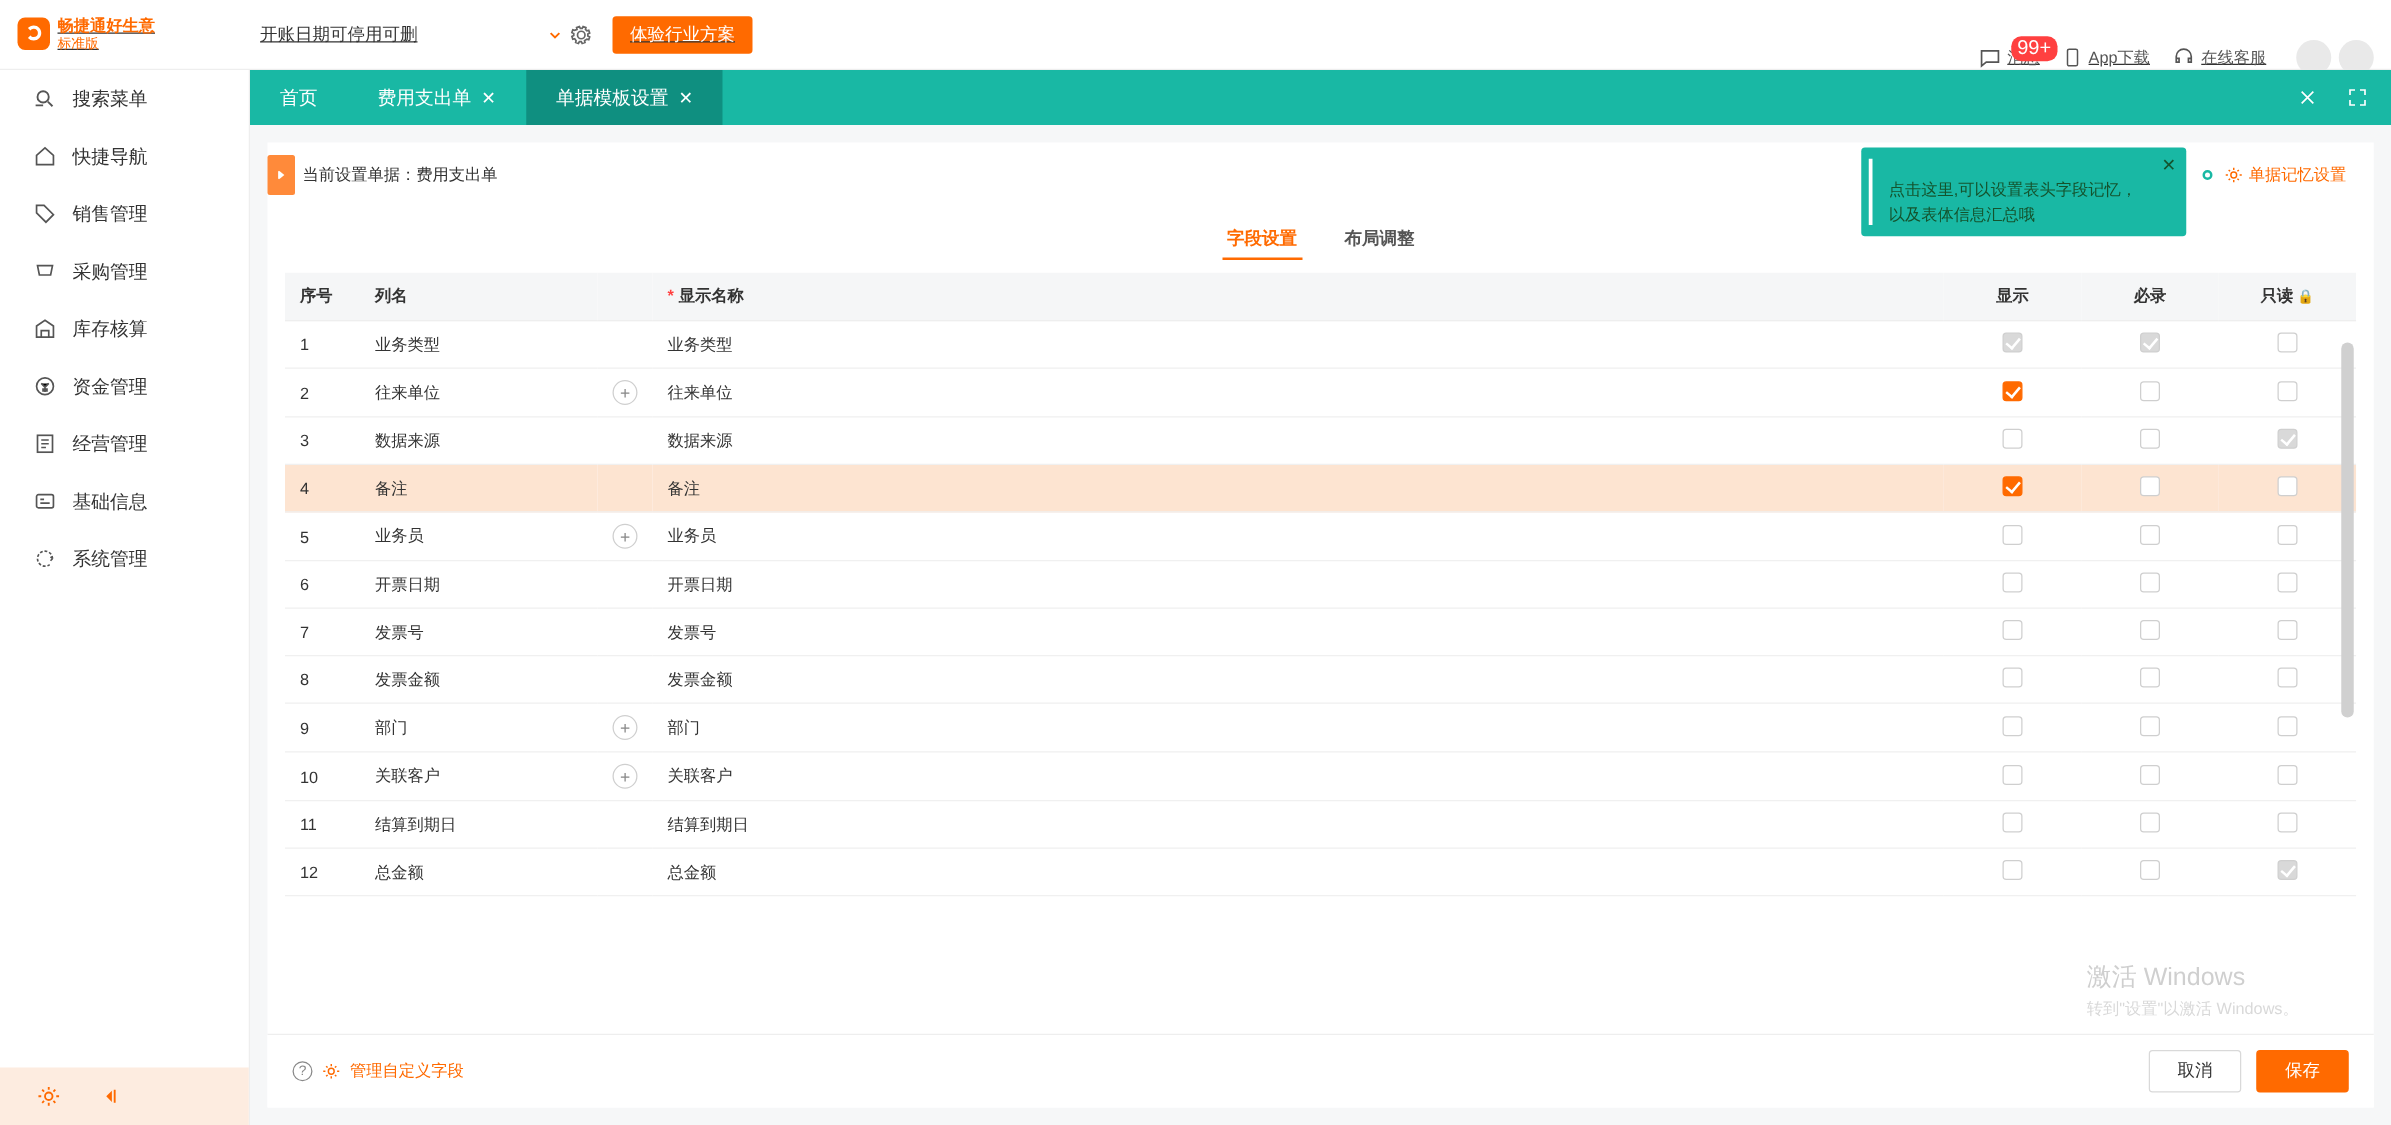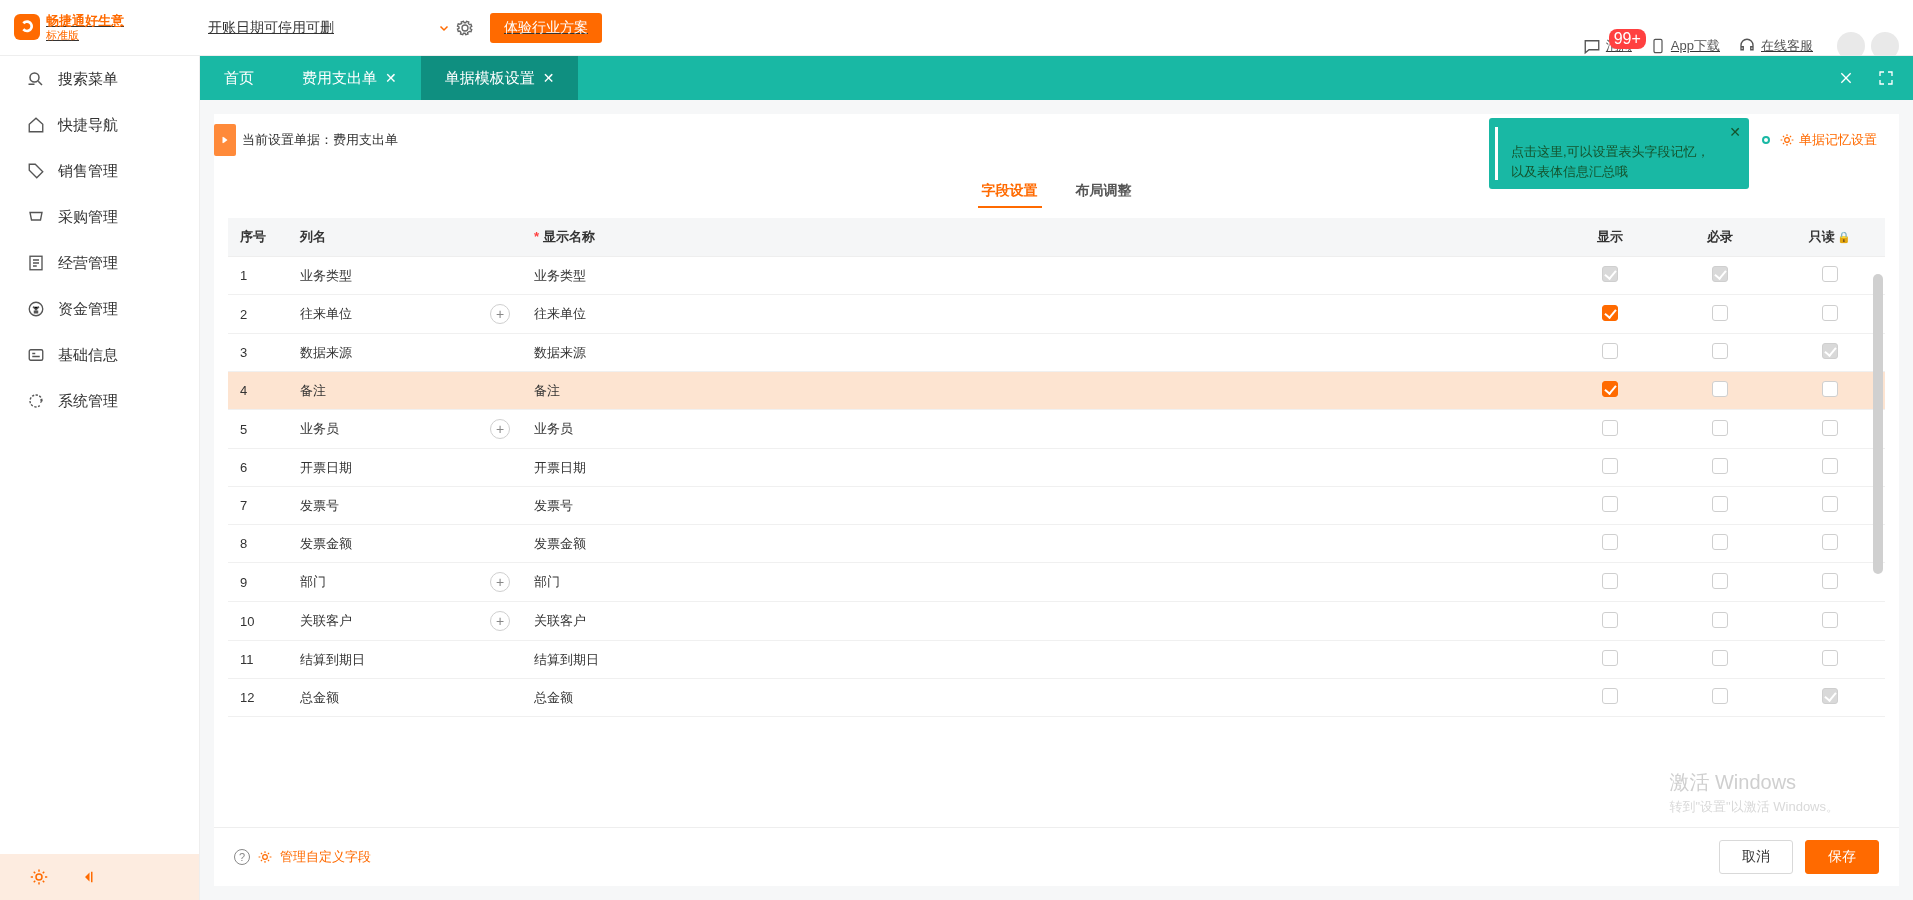--- a/index.html
+++ b/index.html
@@ -196,34 +196,42 @@
             <span class="ico">
               <svg width="18" height="18" viewBox="0 0 24 24">
                 <path fill="none" stroke="#555" stroke-width="1.8" d="M4 6h16l-2 10H6zM8 20h.01M16 20h.01"></path>
               </svg>
             </span>
             <span>采购管理</span>
           </div>
           <div class="side-item">
             <span class="ico">
               <svg width="18" height="18" viewBox="0 0 24 24">
+                <path fill="none" stroke="#555" stroke-width="1.8" d="M3 9l9-6 9 6v12H3zM8 21v-7h8v7"></path>
+              </svg>
+            </span>
+            <span>库存核算</span>
+          </div>
+          <div class="side-item">
+            <span class="ico">
+              <svg width="18" height="18" viewBox="0 0 24 24">
+                <circle cx="12" cy="12" r="9" fill="none" stroke="#555" stroke-width="1.8"></circle>
+                <path stroke="#555" stroke-width="1.8" d="M8 9l4 4 4-4M12 13v5M9 15h6M9 17h6"></path>
+              </svg>
+            </span>
+            <span>资金管理</span>
+          </div>
+          <div class="side-item">
+            <span class="ico">
+              <svg width="18" height="18" viewBox="0 0 24 24">
                 <rect x="4" y="3" width="16" height="18" fill="none" stroke="#555" stroke-width="1.8"></rect>
                 <path stroke="#555" stroke-width="1.8" d="M8 8h8M8 12h8M8 16h5"></path>
               </svg>
             </span>
             <span>经营管理</span>
-          </div>
-          <div class="side-item">
-            <span class="ico">
-              <svg width="18" height="18" viewBox="0 0 24 24">
-                <circle cx="12" cy="12" r="9" fill="none" stroke="#555" stroke-width="1.8"></circle>
-                <path stroke="#555" stroke-width="1.8" d="M8 9l4 4 4-4M12 13v5M9 15h6M9 17h6"></path>
-              </svg>
-            </span>
-            <span>资金管理</span>
           </div>
           <div class="side-item">
             <span class="ico">
               <svg width="18" height="18" viewBox="0 0 24 24">
                 <rect x="3" y="5" width="18" height="14" rx="2" fill="none" stroke="#555" stroke-width="1.8"></rect>
                 <path stroke="#555" stroke-width="1.8" d="M7 10h4M7 14h10"></path>
               </svg>
             </span>
             <span>基础信息</span>
           </div>

